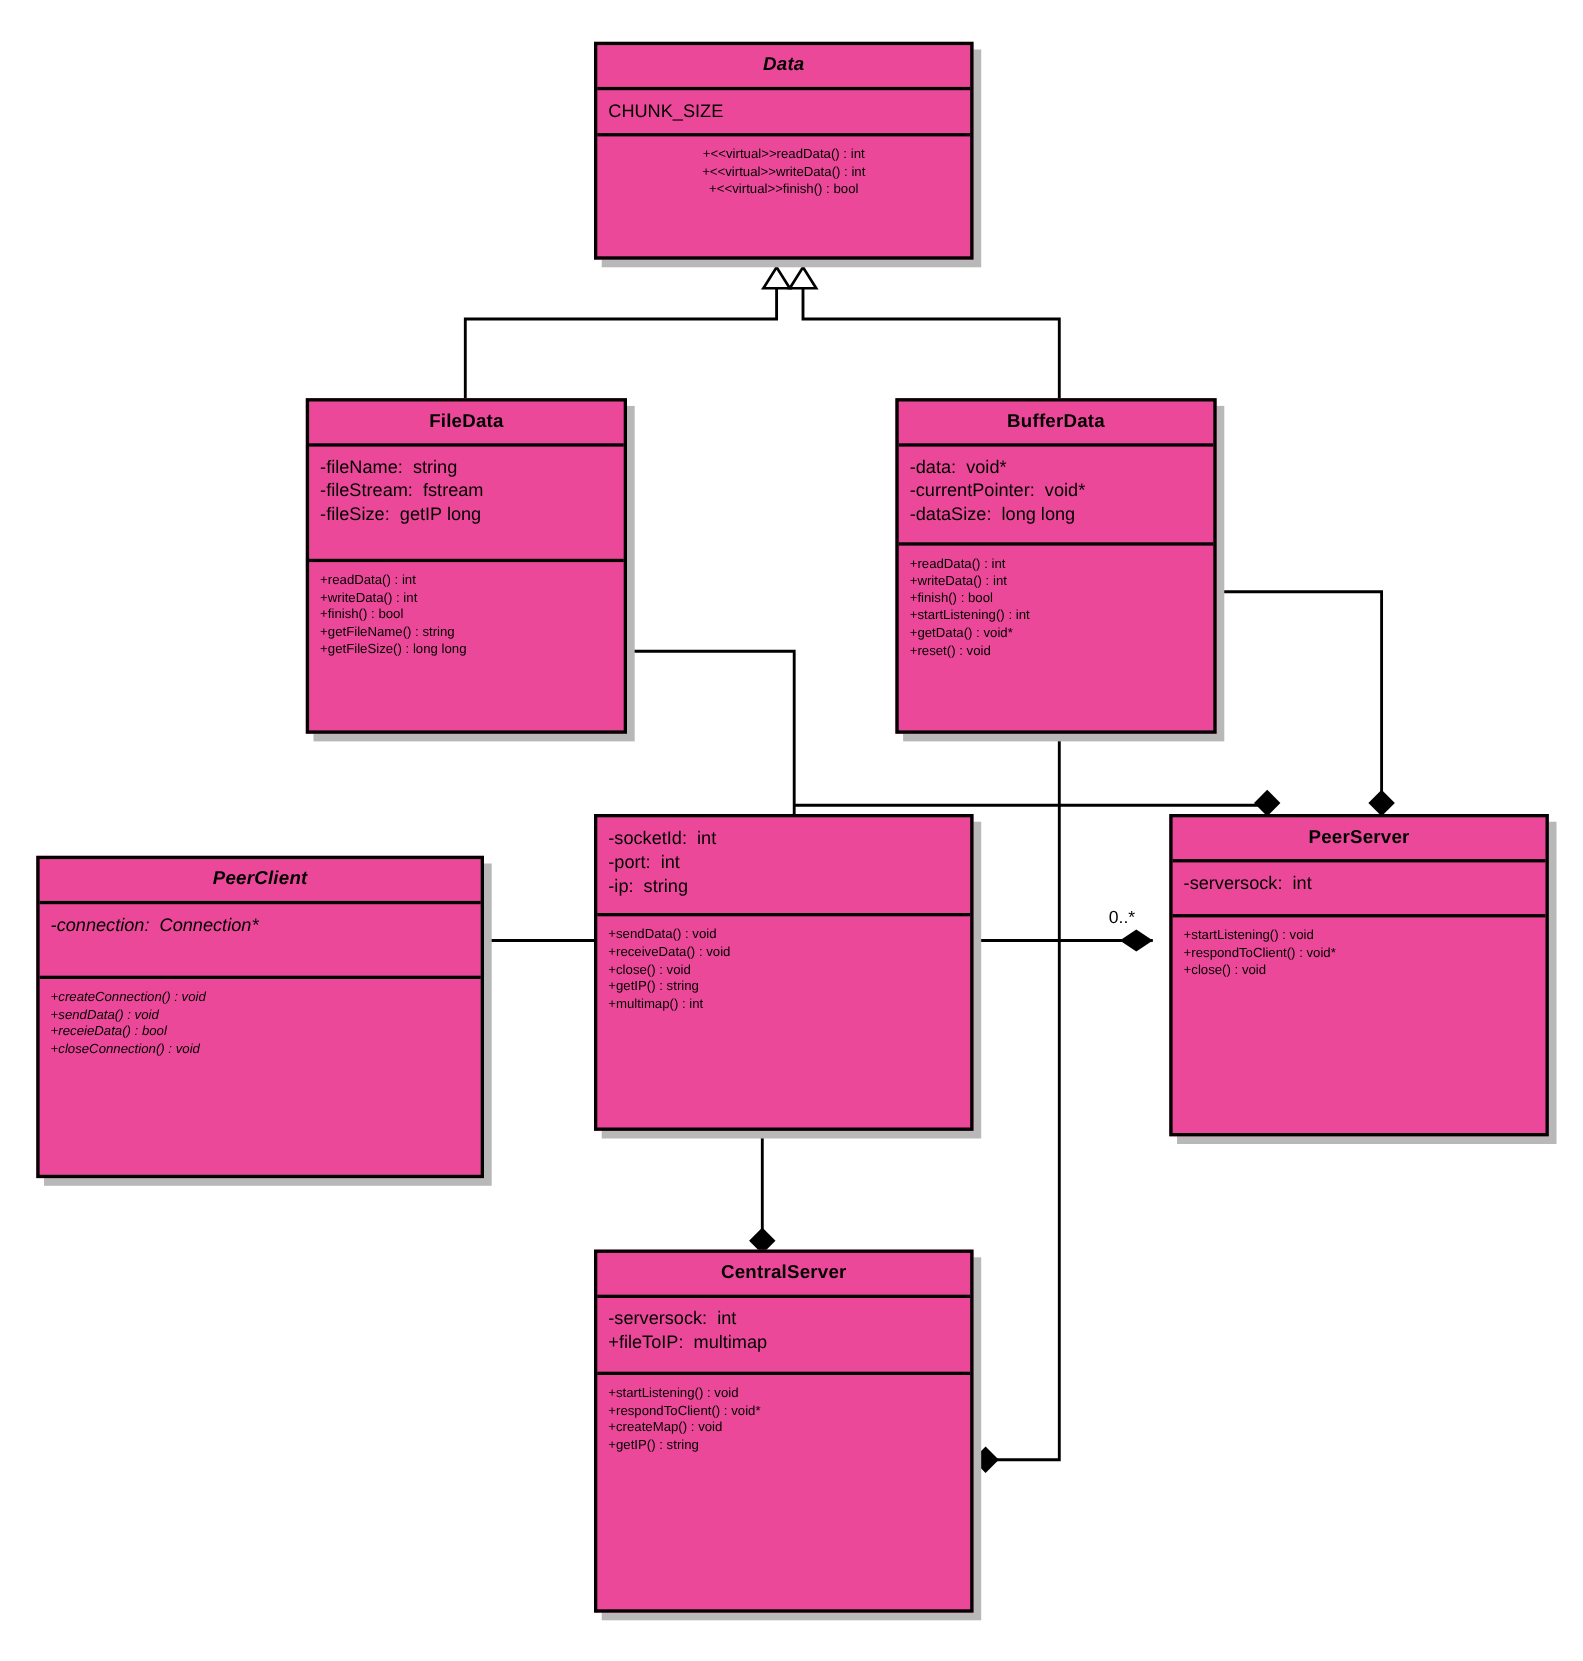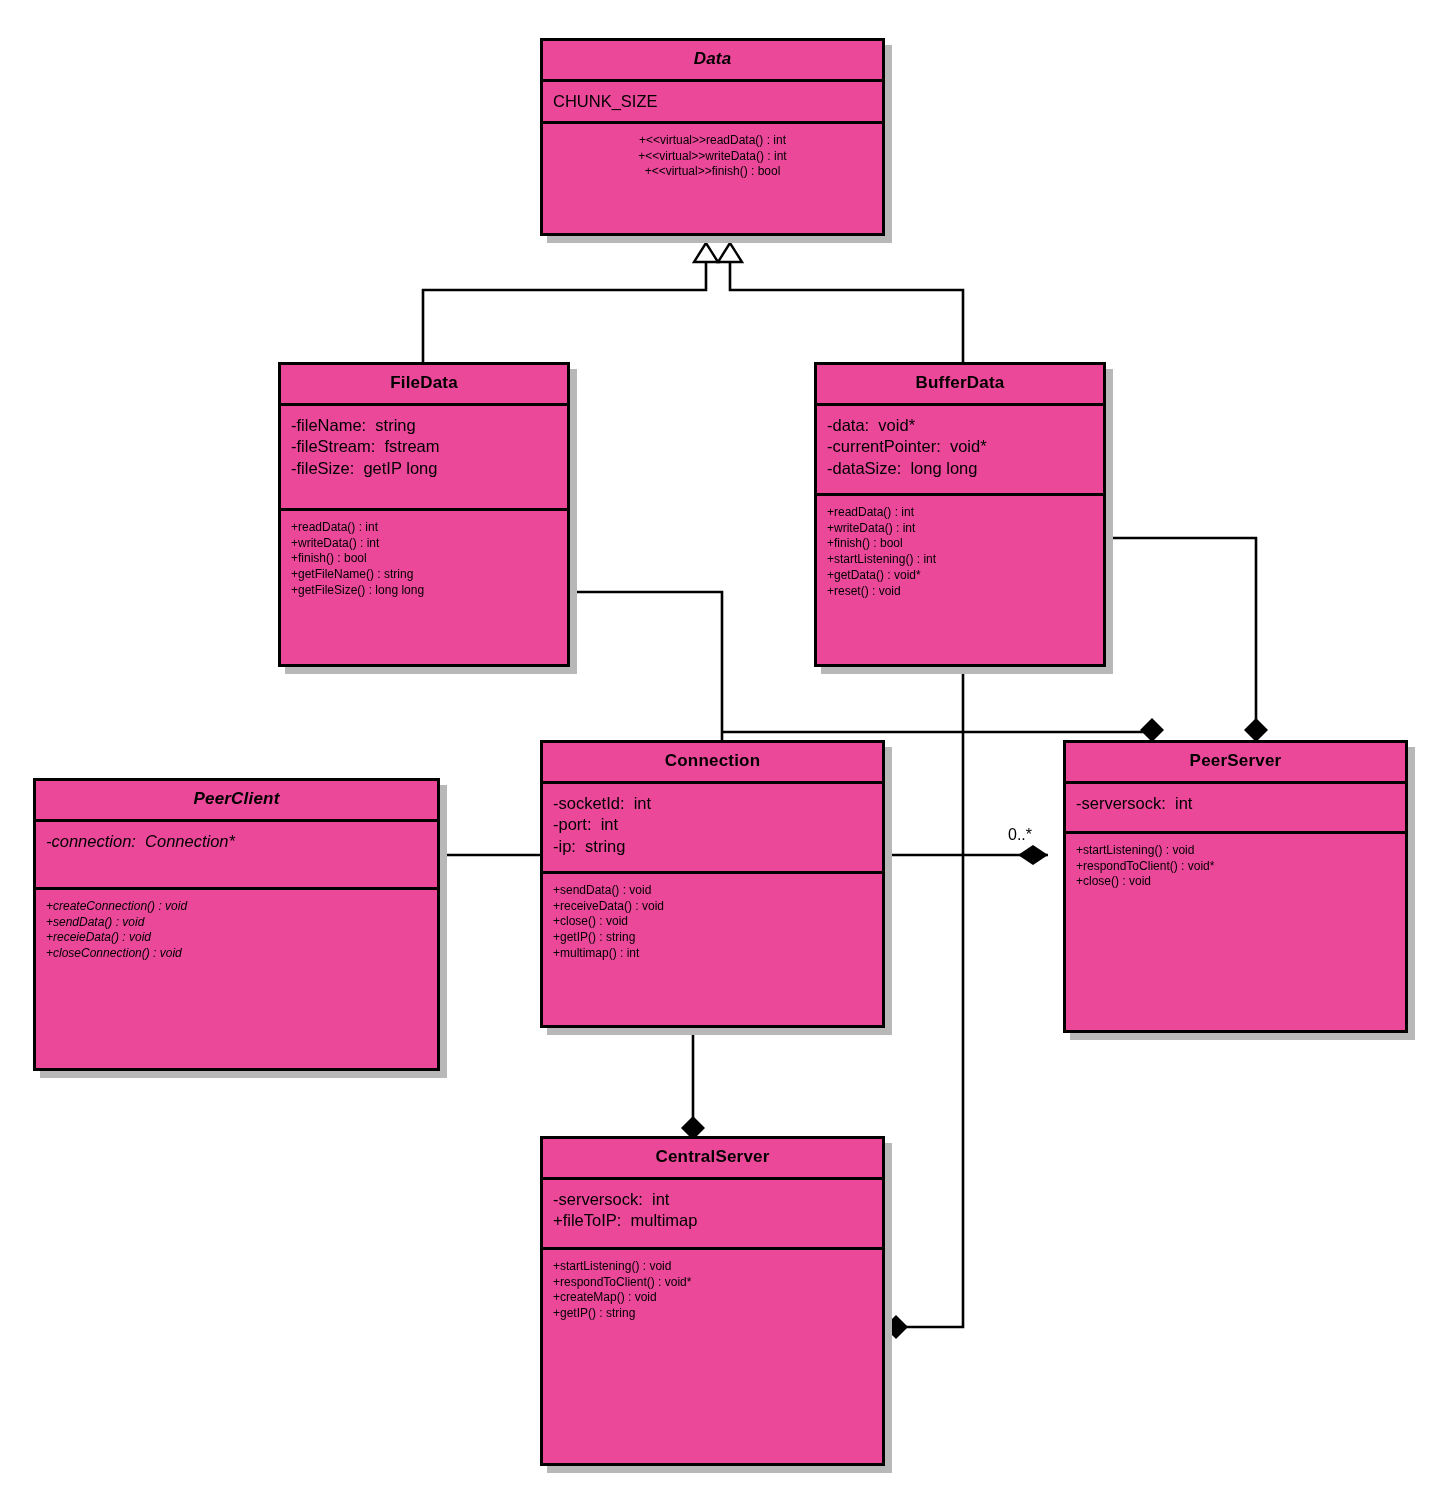--- a/index.html
+++ b/index.html
@@ -175,27 +175,26 @@
   </div>
 
   <div class="uml-class" style="left:33px; top:778px; width:407px; height:293px;font-style:italic;">
     <div class="uml-name">PeerClient</div>
     <div class="uml-attrs" style="height:68px;">
       <div class="uml-row">-connection:  Connection*</div>
     </div>
     <div class="uml-ops">
       <div class="uml-row">+createConnection() : void</div>
       <div class="uml-row">+sendData() : void</div>
-      <div class="uml-row">+receieData() : void</div>
+      <div class="uml-row">+receieData() : bool</div>
       <div class="uml-row">+closeConnection() : void</div>
     </div>
   </div>
 
   <div class="uml-class" style="left:540px; top:740px; width:345px; height:288px;">
-    <div class="uml-name">Connection</div>
     <div class="uml-attrs" style="height:90px;">
       <div class="uml-row">-socketId:  int</div>
       <div class="uml-row">-port:  int</div>
       <div class="uml-row">-ip:  string</div>
     </div>
     <div class="uml-ops">
       <div class="uml-row">+sendData() : void</div>
       <div class="uml-row">+receiveData() : void</div>
       <div class="uml-row">+close() : void</div>
       <div class="uml-row">+getIP() : string</div>

